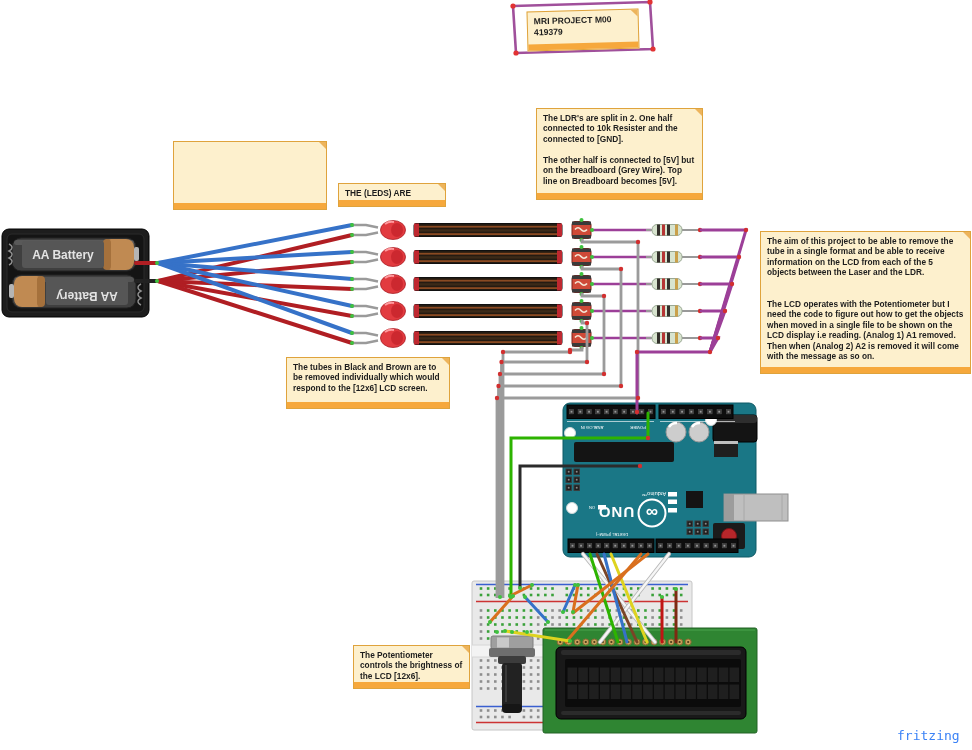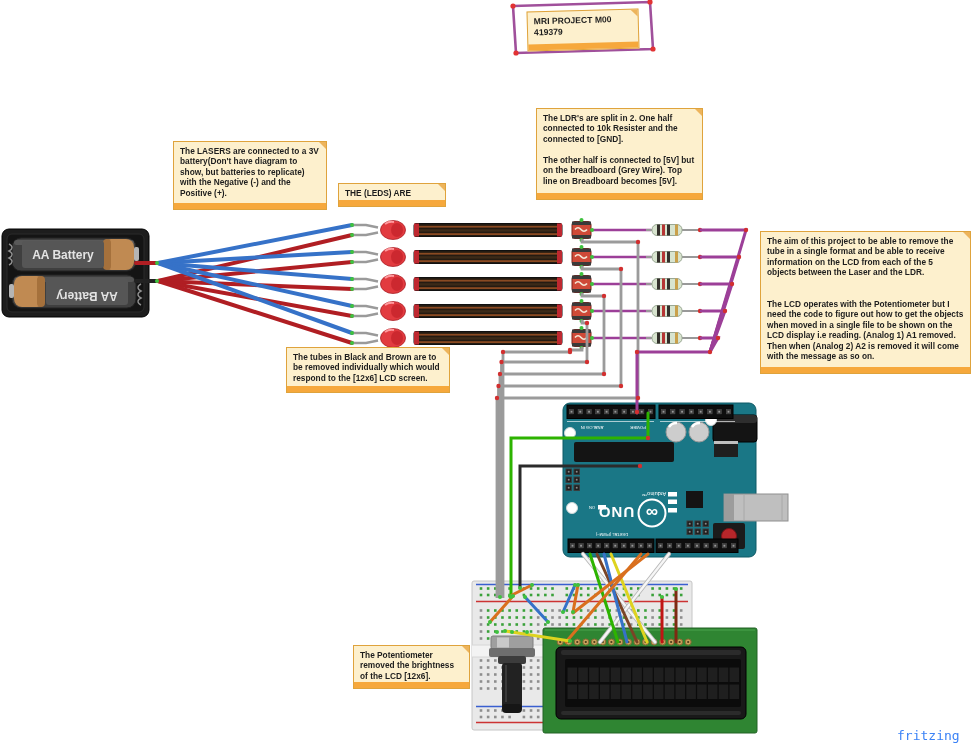--- a/index.html
+++ b/index.html
@@ -875,21 +875,20 @@
 </svg>
 
 <div class="note title-note" style="left:527px;top:10px;width:112px;height:40px">
   <span class="note-text">MRI PROJECT M00
 419379</span>
   <span class="note-fold"></span>
   <span class="note-strip"></span>
 </div>
 
 <div class="note" style="left:173px;top:141px;width:154px;height:69px">
-  <span class="note-text">The LASERS are connected to a 3V battery(Don't have diagram to show, but batteries to replicate) with the Negative (-) and the Positive (+).</span>
   <span class="note-fold"></span>
   <span class="note-strip"></span>
 </div>
 
 <div class="note" style="left:338px;top:183px;width:108px;height:24px">
   <span class="note-text">THE (LEDS) ARE LASERS</span>
   <span class="note-fold"></span>
   <span class="note-strip"></span>
 </div>
 
@@ -903,27 +902,27 @@
 
 <div class="note" style="left:760px;top:231px;width:211px;height:143px">
   <span class="note-text">The aim of this project to be able to remove the tube in a single format and be able to receive information on the LCD from each of the 5 objects between the Laser and the LDR.
 
 
 The LCD operates with the Potentiometer but I need the code to figure out how to get the objects when moved in a single file to be shown on the LCD display i.e reading. (Analog 1) A1 removed. Then when (Analog 2) A2 is removed it will come with the message as so on.</span>
   <span class="note-fold"></span>
   <span class="note-strip"></span>
 </div>
 
-<div class="note" style="left:286px;top:347px;width:164px;height:46px">
+<div class="note" style="left:286px;top:357px;width:164px;height:52px">
   <span class="note-text">The tubes in Black and Brown are to be removed individually which would respond to the [12x6] LCD screen.</span>
   <span class="note-fold"></span>
   <span class="note-strip"></span>
 </div>
 
 <div class="note" style="left:353px;top:645px;width:117px;height:44px">
-  <span class="note-text">The Potentiometer removed the brightness of the LCD [12x6].</span>
+  <span class="note-text">The Potentiometer controls the brightness of the LCD [12x6].</span>
   <span class="note-fold"></span>
   <span class="note-strip"></span>
 </div>
 
 <div class="watermark">fritzing</div>
 
 </div>
 
 </body></html>

